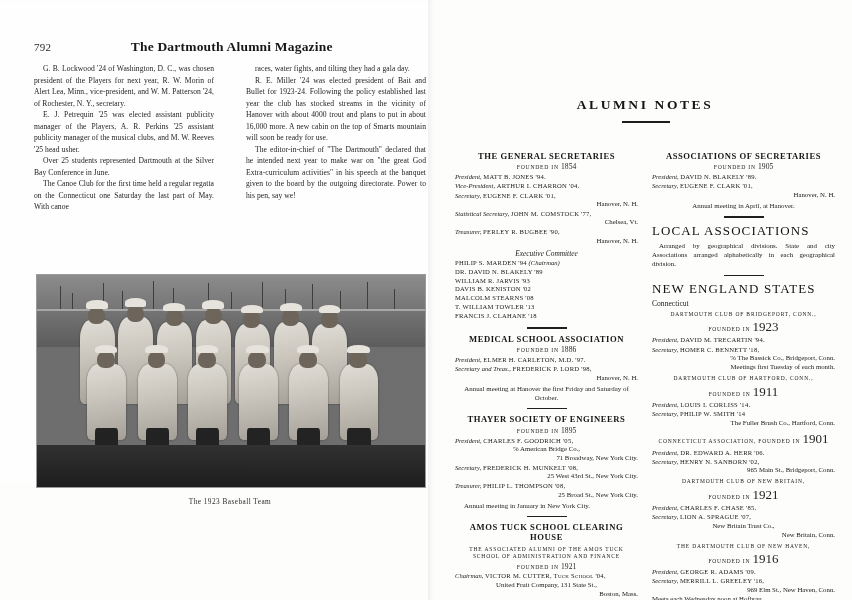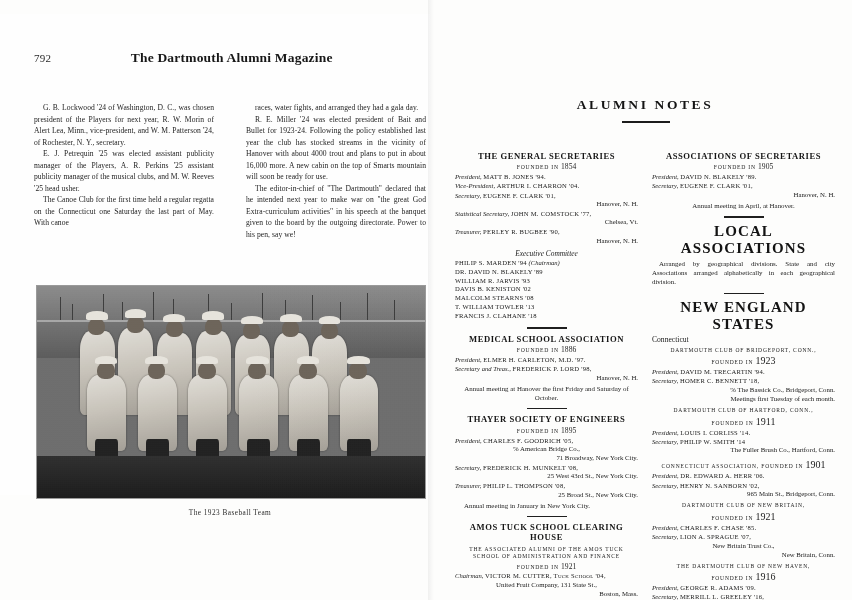--- a/index.html
+++ b/index.html
@@ -16,21 +16,21 @@
     position: relative;
   }
   .page {
     position: absolute;
     inset: 0;
     background: #fdfdfc;
   }
   
   .left-page {
     position: absolute;
-    left: 0; top: 14px;
+    left: 0; top: 3px;
     width: 430px; height: 481px;
     background: #fefefe;
   }
   .running-head {
     position: absolute;
     left: 34px; top: 36px;
     width: 392px;
     display: flex;
     align-items: baseline;
   }
@@ -47,21 +47,20 @@
     letter-spacing: .2px;
     color: #171717;
     margin-left: -14px;
   }
   .cols {
     position: absolute;
     left: 34px; top: 60px;
     width: 392px;
     display: flex;
     gap: 32px;
-    margin-top: 28px;
   }
   .col {
     width: 187px;
   }
   .col p {
     margin: 0 0 0 0;
     font-size: 7.6px;
     line-height: 1.52;
     text-align: justify;
     text-indent: 9px;
@@ -208,21 +207,21 @@
   .sec-sub .yr { font-size: 7.6px; font-variant: normal; letter-spacing: 0; }
   .club-hd {
     text-align: center;
     font-size: 5.5px;
     font-variant: small-caps;
     letter-spacing: .85px;
     color: #222;
     margin: 3px 0 0 0;
     line-height: 1.35;
   }
-  .club-hd .yr { font-size: 10px; font-variant: normal; letter-spacing: 0; }
+  .club-hd .yr { font-size: 13px; font-variant: normal; letter-spacing: 0; }
   .entry {
     font-size: 6.6px;
     line-height: 1.32;
     color: #202020;
     margin: 0.5px 0 0 0;
     text-indent: -7px;
     padding-left: 7px;
   }
   .entry .role {
     font-style: italic;
@@ -281,23 +280,22 @@
     color: #202020;
   }
   .exec-item .nm { font-variant: small-caps; letter-spacing: .25px; }
   .exec-item .ch { font-style: italic; font-variant: normal; }
   .divider {
     width: 40px; height: 1.3px;
     background: #1f1f1f;
     margin: 6px auto 5px auto;
   }
   .big-hd {
-    text-align: center;
-    font-size: 15px;
-    font-weight: bold;
+    font-size: 13px;
+    font-weight: normal;
     letter-spacing: 1.1px;
     color: #131313;
     margin: 2px 0 2px 0;
   }
   .state-hd {
     font-size: 7.6px;
     font-weight: normal;
     color: #1a1a1a;
     margin: 2px 0 1px 0;
     text-align: left;
@@ -327,24 +325,25 @@
 
     <div class="running-head">
       <span class="folio">792</span>
       <span class="mag-title">The Dartmouth Alumni Magazine</span>
     </div>
 
     <div class="cols">
       <div class="col">
         <p>G. B. Lockwood '24 of Washington, D. C., was chosen president of the Players for next year, R. W. Morin of Alert Lea, Minn., vice-president, and W. M. Patterson '24, of Rochester, N. Y., secretary.</p>
         <p>E. J. Petrequin '25 was elected assistant publicity manager of the Players, A. R. Perkins '25 assistant publicity manager of the musical clubs, and M. W. Reeves '25 head usher.</p>
+        <p>Over 25 students represented Dartmouth at the Silver Bay Conference in June.</p>
         <p>The Canoe Club for the first time held a regular regatta on the Connecticut one Saturday the last part of May.  With canoe</p>
       </div>
       <div class="col">
-        <p>races, water fights, and arranged they had a gala day.</p>
+        <p>races, water fights, and tilting they had a gala day.</p>
         <p>R. E. Miller '24 was elected president of Bait and Bullet for 1923-24.  Following the policy established last year the club has stocked streams in the vicinity of Hanover with about 4000 trout and plans to put in about 16,000 more.  A new cabin on the top of Smarts mountain will soon be ready for use.</p>
         <p>The editor-in-chief of "The Dartmouth" declared that he intended next year to make war on "the great God Extra-curriculum activities" in his speech at the banquet given to the board by the outgoing directorate. Power to his pen, say we!</p>
       </div>
     </div>
 
     <div class="photo-block">
       <div class="photo-frame">
         <div class="sky"></div>
         <div class="trees">
           <span class="tree" style="left:6%;  height:78%"></span>

